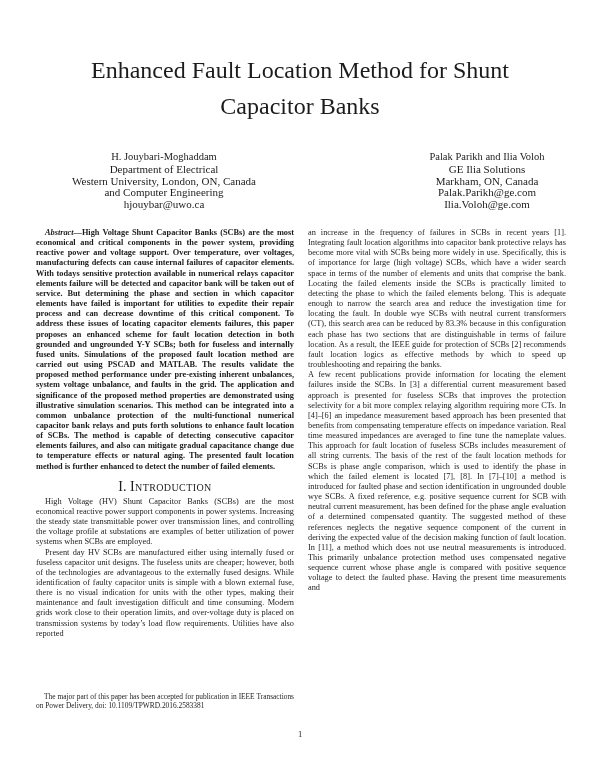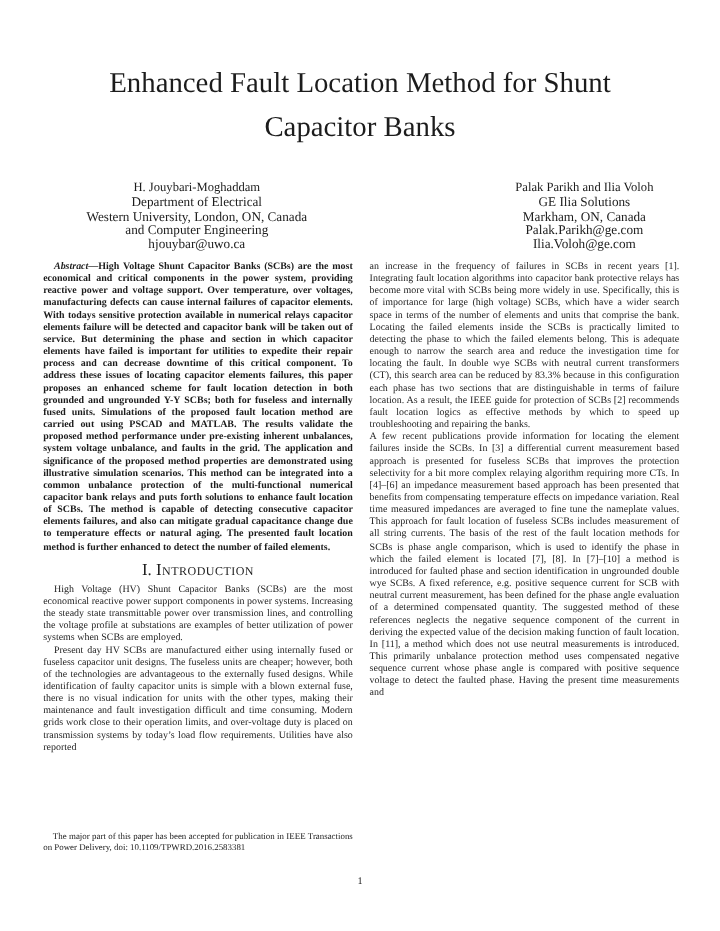--- a/index.html
+++ b/index.html
@@ -32,21 +32,21 @@
   .author-block.b2 { width: 164px; }
   .author-block.b3 { width: 170px; }
   .author-name { font-size: 10.5px; line-height: 13px; margin-bottom: 1px; }
   .author-line { font-size: 11px; line-height: 11.6px; }
   .cols {
     position: absolute;
     top: 217px; left: 36px; right: 34px;
     display: flex;
     gap: 14px;
   }
-  .col { width: 258px; font-size: 8.3px; line-height: 10.15px; text-align: justify; }
+  .col { width: 258px; font-size: 8.3px; line-height: 10.15px; text-align: justify; margin-top: 11px; }
   .abstract { margin: 0; font-weight: bold; text-indent: 9px; }
   .abstract-label { font-style: italic; }
   .section-heading {
     margin: 10px 0 5px 0;
     text-align: center;
     font-weight: 400;
     font-size: 14px;
     line-height: 10px;
   }
   .section-heading .sc { font-variant: small-caps; letter-spacing: 0.4px; }

